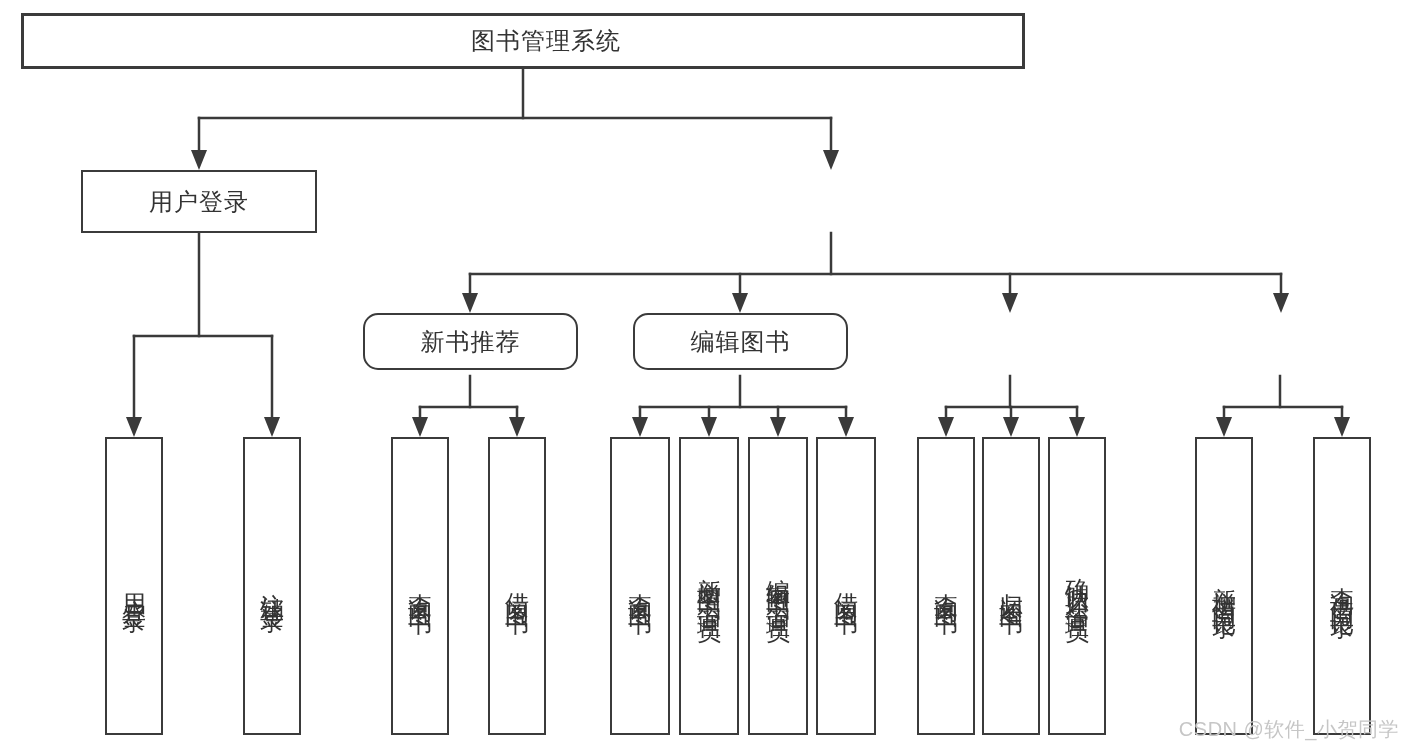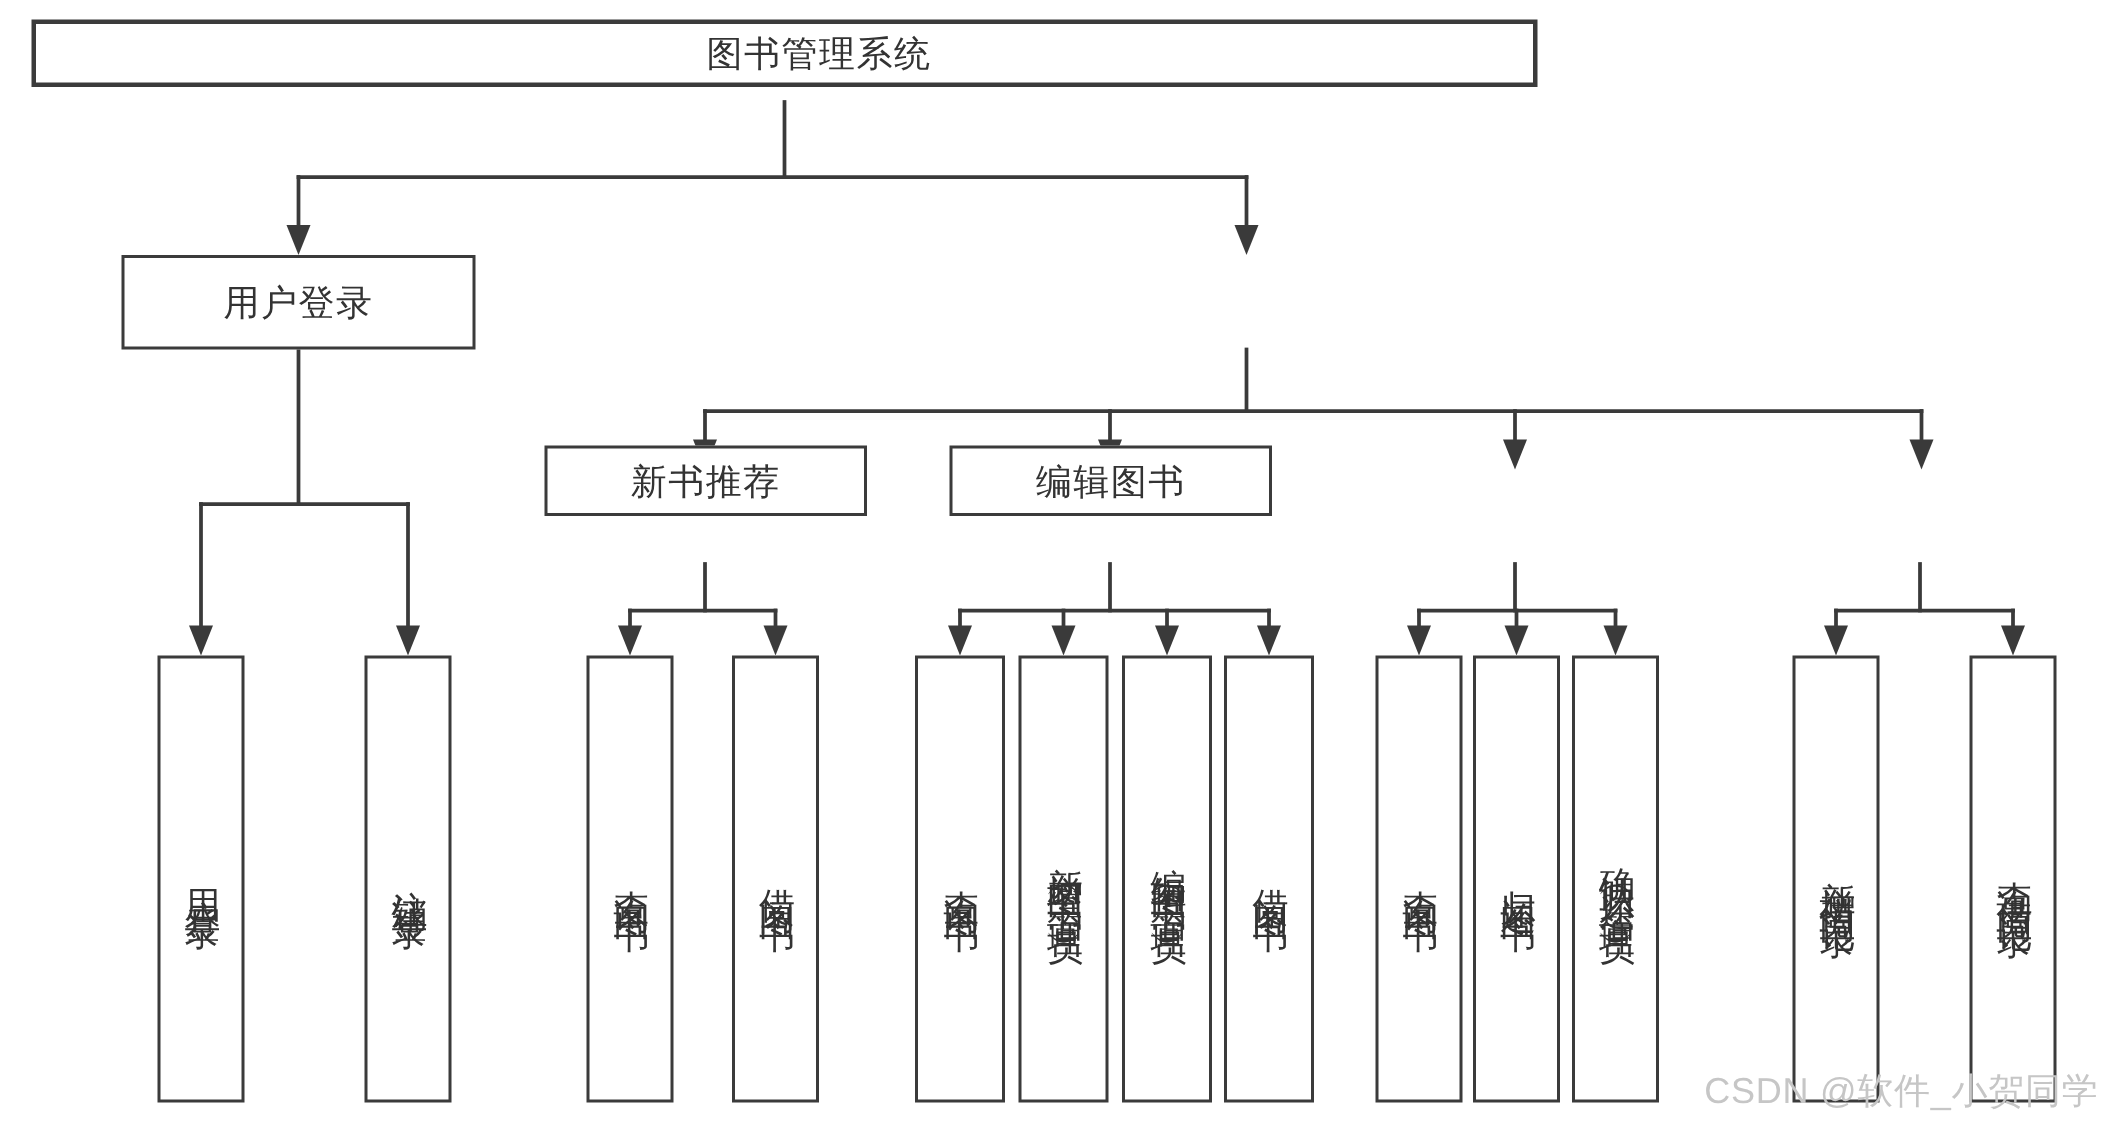--- a/index.html
+++ b/index.html
@@ -40,44 +40,44 @@
     display: flex;
     align-items: center;
     justify-content: center;
     font-size: 24px;
     letter-spacing: 1px;
     text-align: center;
     white-space: nowrap;
   }
   .root {
     left: 21px; top: 13px;
-    width: 1004px; height: 45px;
+    width: 1004px; height: 56px;
     border-width: 3px;
     padding-left: 46px;
   }
   .n2 { top: 170px; width: 236px; height: 63px; }
-  .n3 { top: 297px; width: 215px; height: 47px; }
+  .n3 { top: 313px; width: 215px; height: 57px; border-radius: 15px; }
   .leaf {
     top: 437px;
     width: 58px; height: 298px;
   }
   .leaf.wide { width: 60px; }
   .vtext {
     writing-mode: vertical-rl;
     text-orientation: mixed;
     font-size: 24px;
     letter-spacing: 6px;
     line-height: 1;
     color: #333333;
   }
   .watermark {
     position: absolute;
     right: 6px;
     bottom: 4px;
-    font-size: 24px;
+    font-size: 20px;
     letter-spacing: 0.5px;
     color: #c6c6c6;
     white-space: nowrap;
   }
 </style>
 </head>
 <body>
 
 <div class="canvas">
 

